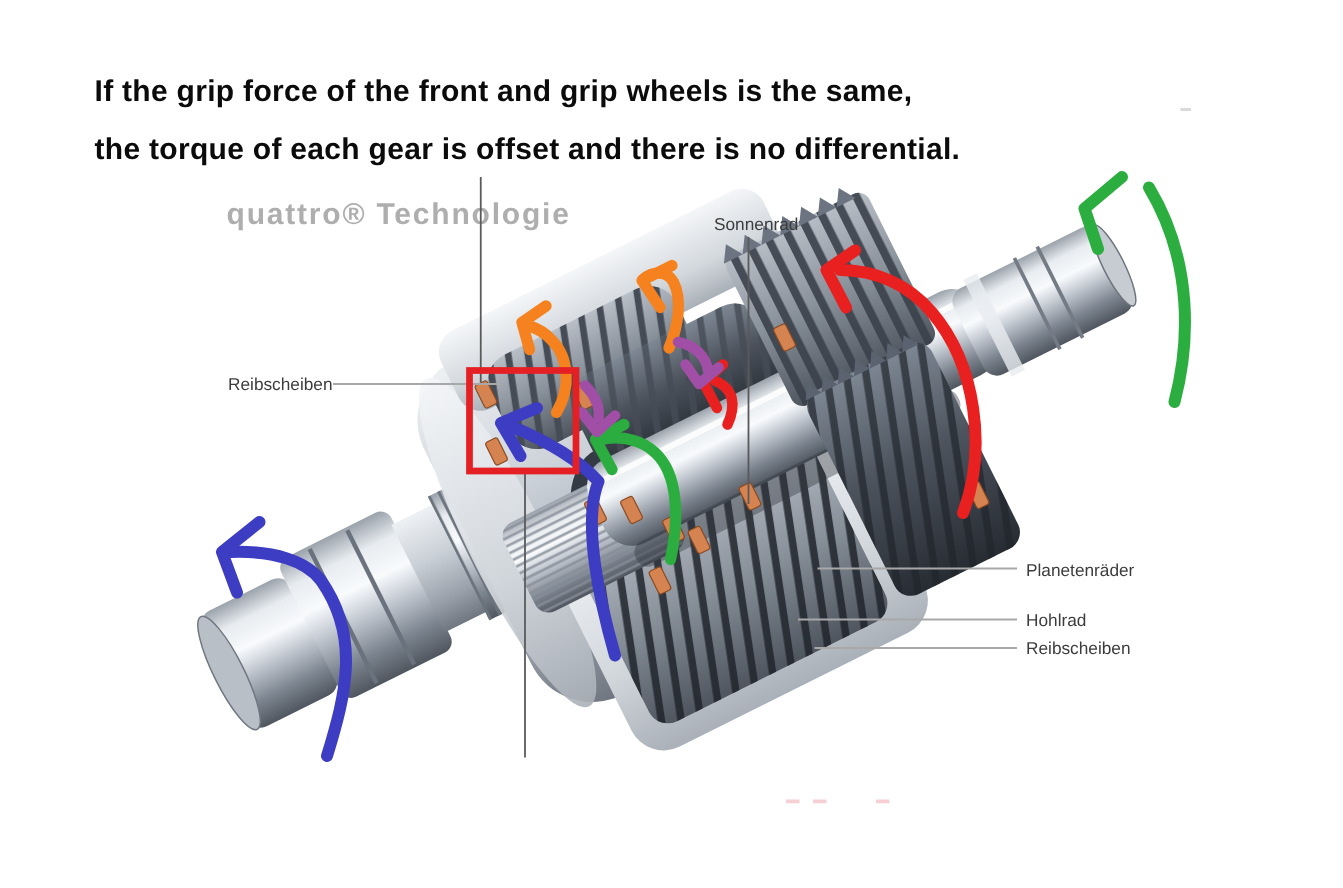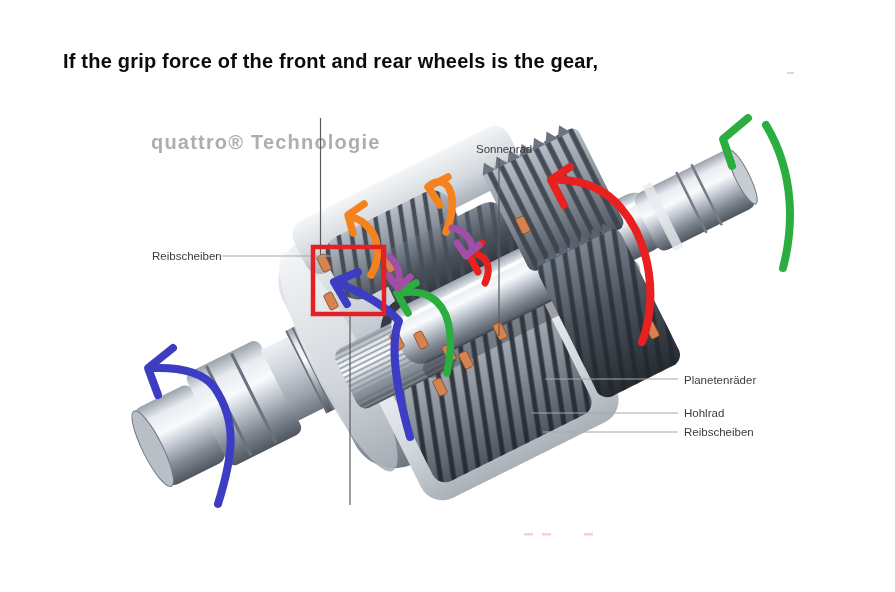--- a/index.html
+++ b/index.html
@@ -13,21 +13,22 @@
   svg{position:absolute;left:0;top:0;}
   text{font-family:"Liberation Sans",sans-serif;}
   .small-label{font-size:11.5px;fill:#3c3c3c;}
   .brand-title{font-size:20px;font-weight:bold;fill:#aeaeae;letter-spacing:1.2px;}
 </style>
 </head>
 <body>
 
 <div class="stage">
 
-  <div class="heading l1">If the grip force of the front and rear wheels is the gear,</div>
+  <div class="heading l1">If the grip force of the front and grip wheels is the same,</div>
+  <div class="heading l2">the torque of each gear is offset and there is no differential.</div>
 
   <svg width="895" height="592" viewBox="0 0 895 592">
     <defs>
       <linearGradient id="gA" x1="0" y1="0" x2="0" y2="1">
         <stop offset="0" stop-color="#9aa2ab"></stop>
           <stop offset="0.18" stop-color="#e8ecf0"></stop>
         <stop offset="0.38" stop-color="#f8fafc"></stop>
           <stop offset="0.55" stop-color="#c6ccd4"></stop>
         <stop offset="0.8" stop-color="#7d8590"></stop>
           <stop offset="1" stop-color="#4f565f"></stop>

